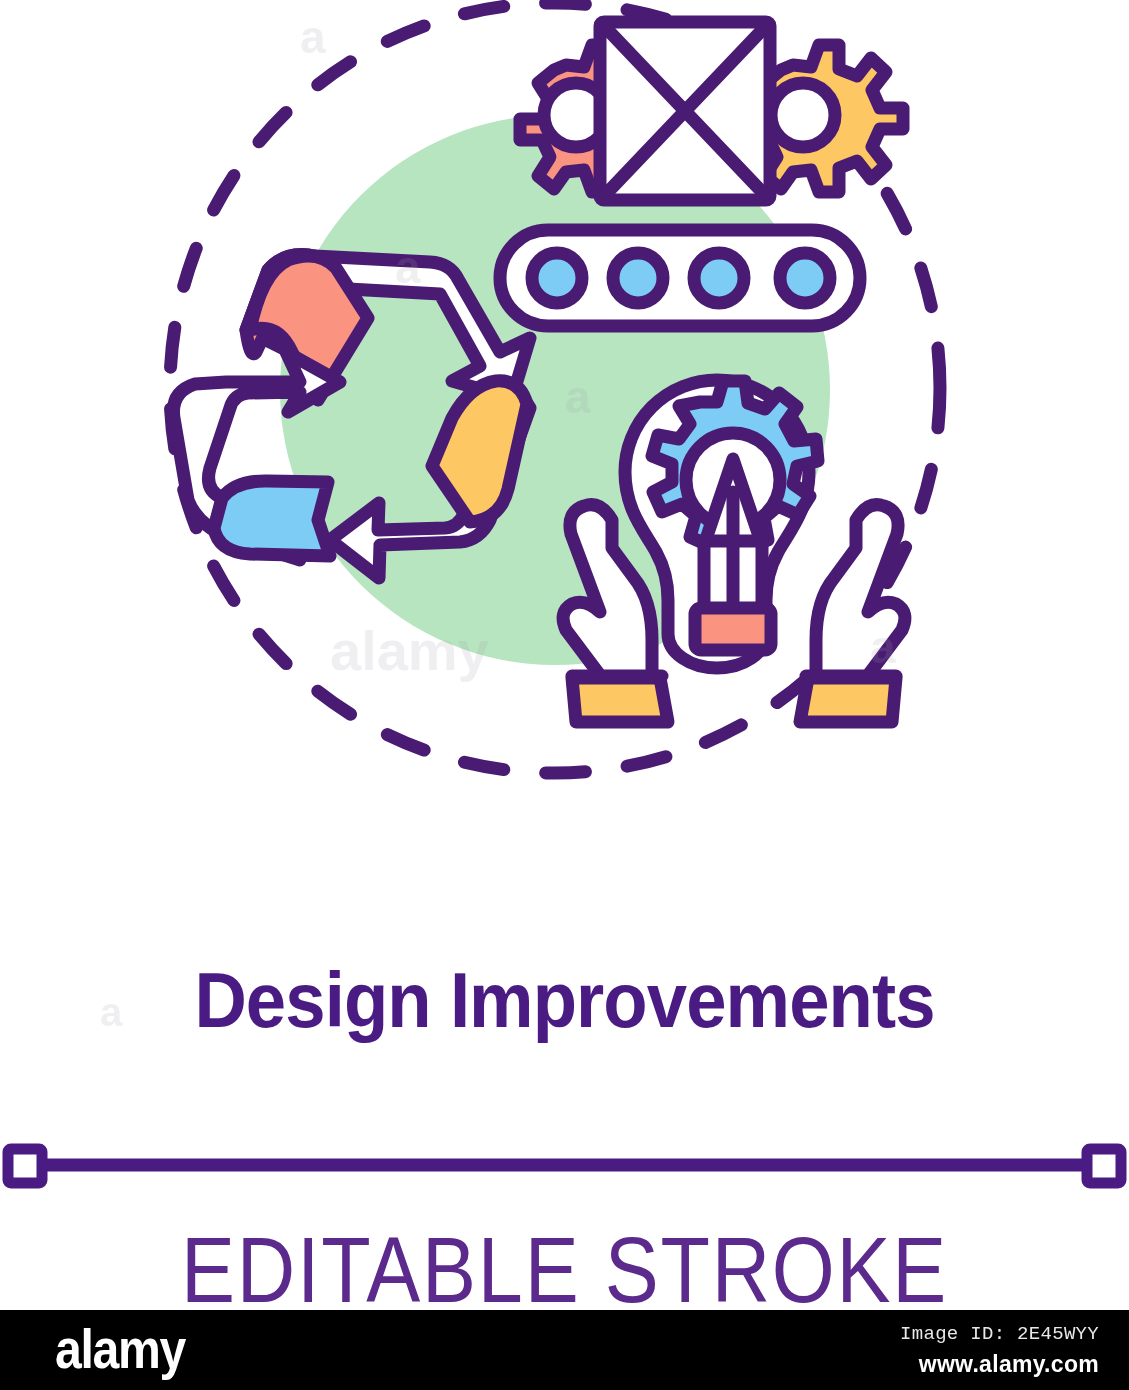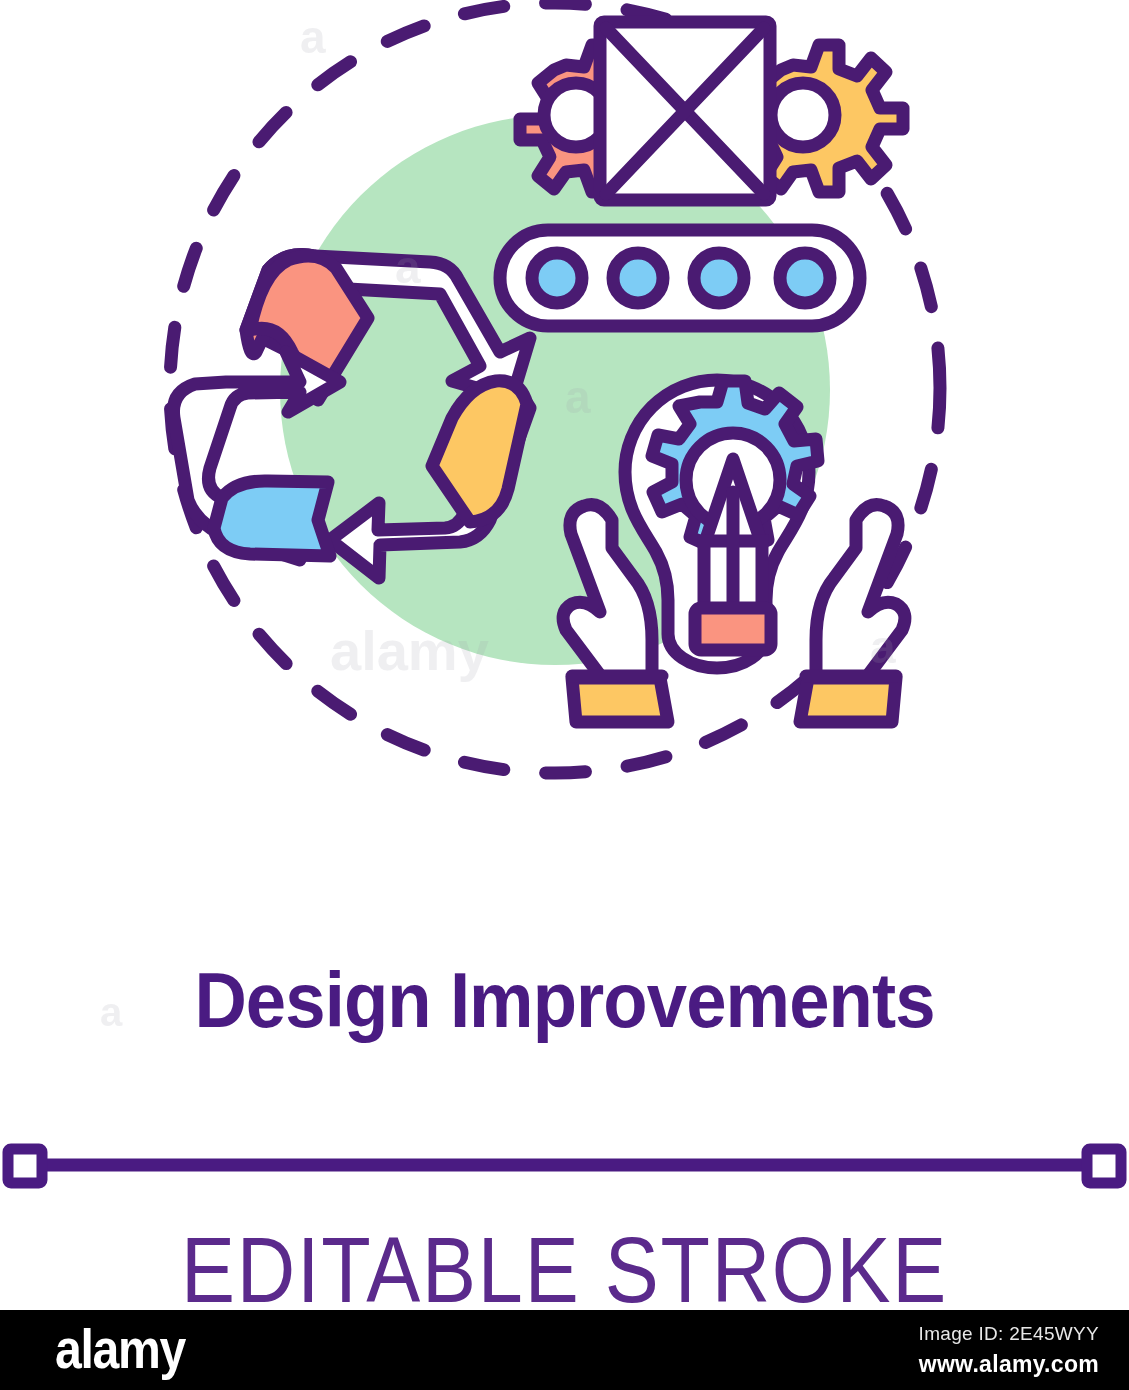--- a/index.html
+++ b/index.html
@@ -86,21 +86,21 @@
     transform: scaleX(0.86);
     transform-origin: left top;
     line-height: 1.05;
   }
   #image-id {
     position: absolute;
     right: 30px;
     top: 1323px;
     font-size: 19px;
     color: #e8e8e8;
-    font-family: Liberation Sans, sans-serif;
+    font-family: Liberation Mono, monospace;
     letter-spacing: .3px;
     text-align: center;
   }
   #alamy-url {
     position: absolute;
     right: 30px;
     top: 1351px;
     font-size: 23px;
     font-weight: bold;
     color: #ffffff;

